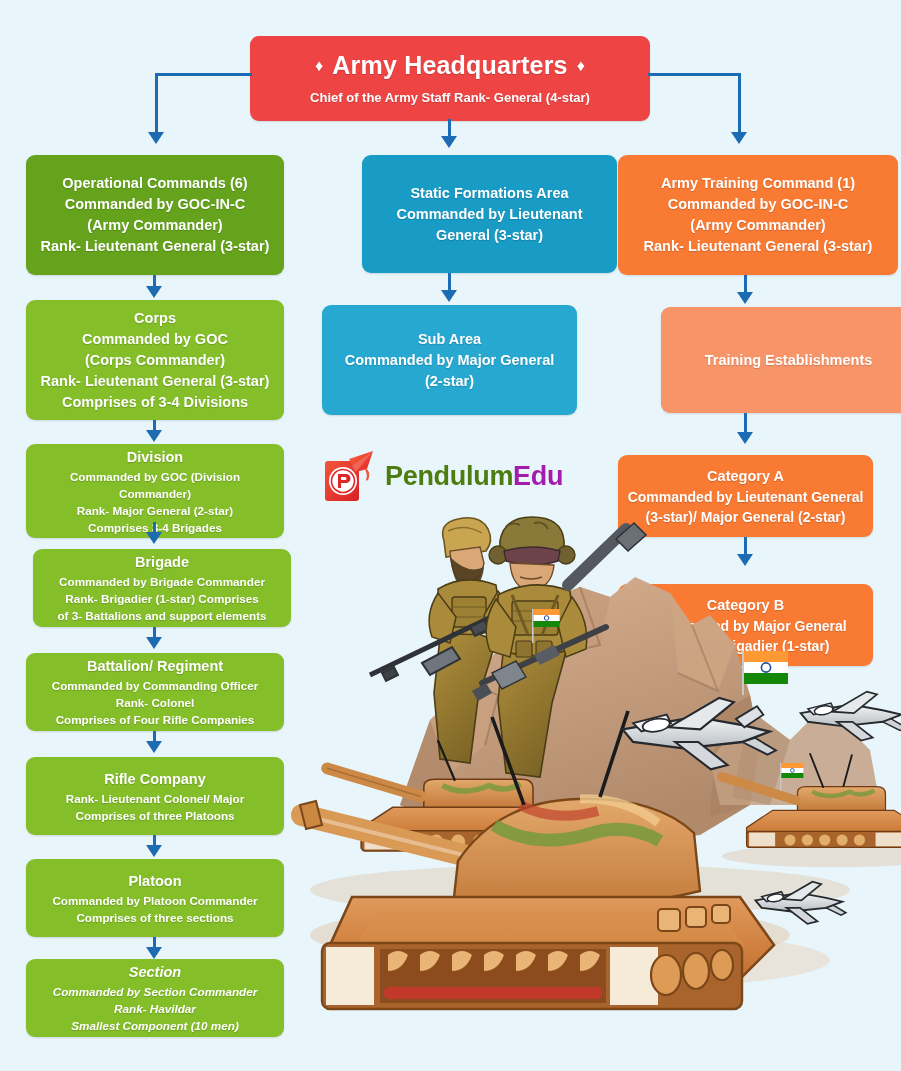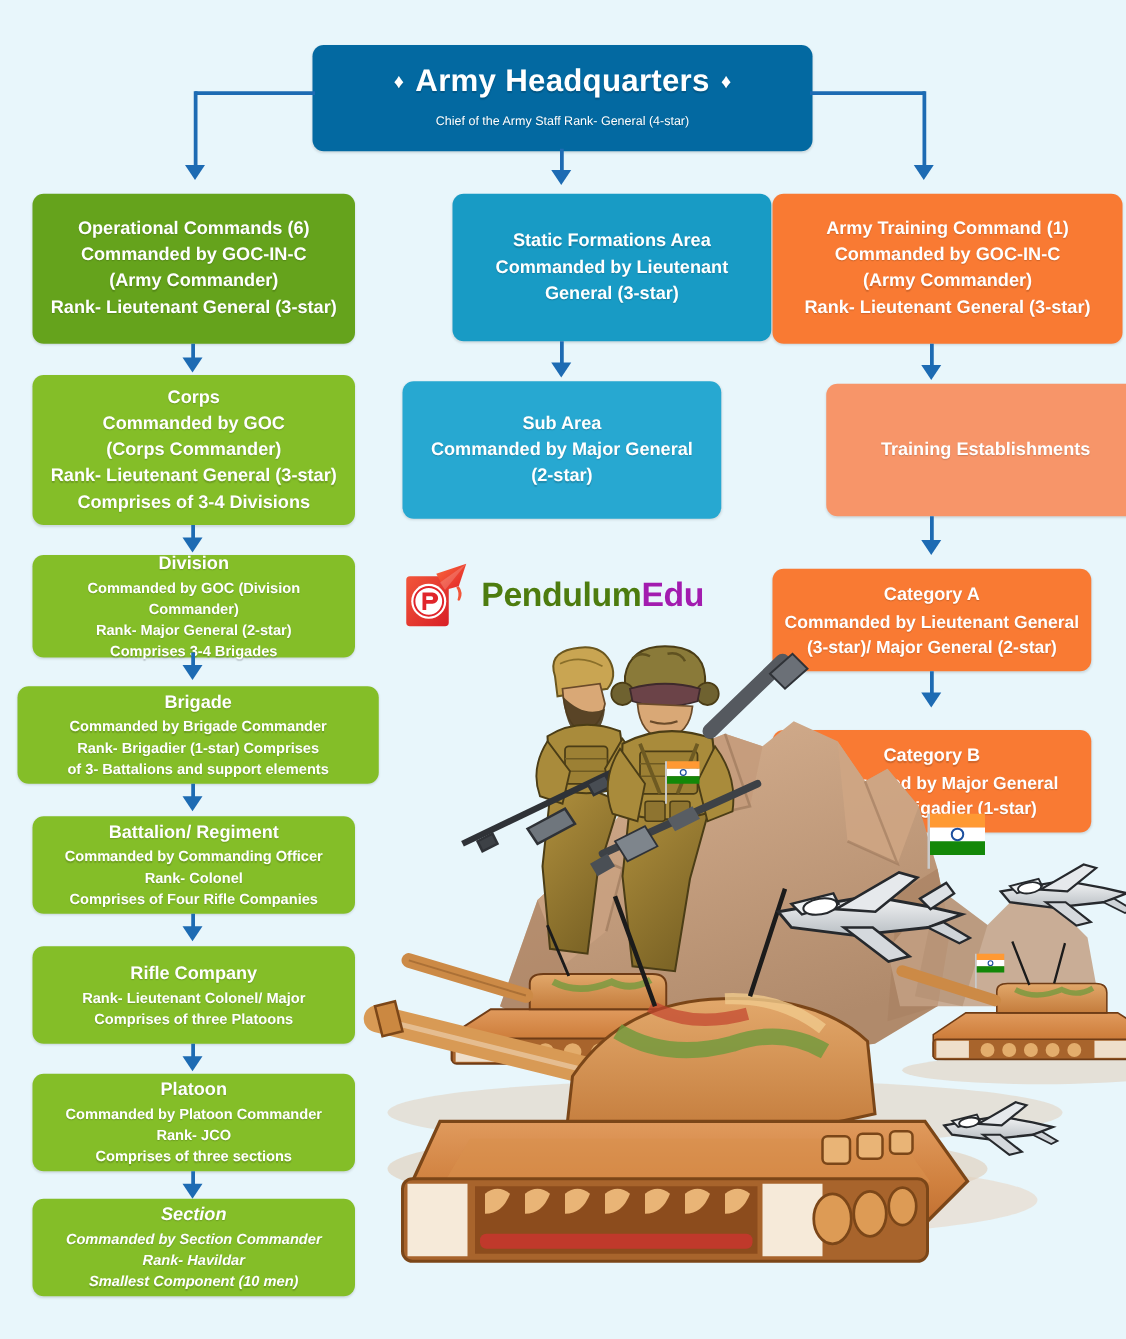--- a/index.html
+++ b/index.html
@@ -20,32 +20,32 @@
     display: flex;
     flex-direction: column;
     align-items: center;
     justify-content: center;
     text-shadow: 0 1px 1px rgba(0,0,0,.18);
     box-shadow: 0 1px 2px rgba(0,0,0,.12);
     padding: 4px 8px;
   }
   .node .ln { display: block; width: 100%; }
 
-  .hdr       { background: #0369a1; }
+  .hdr       { background: #ef4444; }
   .green-dk  { background: #65a31c; }
   .green-lt  { background: #84be28; }
   .blue-md   { background: #189bc5; }
   .blue-lt   { background: #27a8d1; }
   .orange-dk { background: #f97a33; }
   .orange-lt { background: #f79569; }
 
   
   .hdr .h1 { font-size: 25px; font-weight: bold; letter-spacing: .2px; line-height: 30px; }
   .hdr .h1 .dia { font-size: 16px; position: relative; top: -3px; padding: 0 9px; }
-  .hdr .h2 { font-size: 10px; font-weight: normal; line-height: 20px; margin-top: 4px; }
+  .hdr .h2 { font-size: 13px; font-weight: bold; line-height: 20px; margin-top: 4px; }
   .s16 { font-size: 14.5px; line-height: 21px; font-weight: bold; }
   .s13 { font-size: 11.7px; line-height: 17px; font-weight: bold; }
   .s14b{ font-size: 14px;   line-height: 20px; font-weight: bold; }
 
   
   .conn { position: absolute; background: #1d6bb3; }
   .vline { width: 3px; }
   .hline { height: 3px; }
   .arrow {
     position: absolute;
@@ -101,30 +101,30 @@
   <div class="node green-lt" style="left:26px; top:300px; width:258px; height:120px;">
     <span class="ln s16">Corps</span>
     <span class="ln s16">Commanded by GOC</span>
     <span class="ln s16">(Corps Commander)</span>
     <span class="ln s16">Rank- Lieutenant General (3-star)</span>
     <span class="ln s16">Comprises of 3-4 Divisions</span>
   </div>
   <div class="conn vline" style="left:153px; top:420px; height:12px;"></div>
   <div class="arrow" style="left:146px; top:430px;"></div>
 
-  <div class="node green-lt" style="left:26px; top:444px; width:258px; height:82px;">
+  <div class="node green-lt" style="left:26px; top:444px; width:258px; height:94px;">
     <span class="ln s16">Division</span>
     <span class="ln s13">Commanded by GOC (Division Commander)</span>
     <span class="ln s13">Rank- Major General (2-star)</span>
     <span class="ln s13">Comprises 3-4 Brigades</span>
   </div>
   <div class="conn vline" style="left:153px; top:522px; height:12px;"></div>
   <div class="arrow" style="left:146px; top:532px;"></div>
 
-  <div class="node green-lt" style="left:14px; top:549px; width:289px; height:78px;align-items:center;">
+  <div class="node green-lt" style="left:33px; top:549px; width:258px; height:78px;align-items:center;">
     <span class="ln s16">Brigade</span>
     <span class="ln s13">Commanded by Brigade Commander</span>
     <span class="ln s13">Rank- Brigadier (1-star) Comprises</span>
     <span class="ln s13">of 3- Battalions and support elements</span>
   </div>
   <div class="conn vline" style="left:153px; top:627px; height:12px;"></div>
   <div class="arrow" style="left:146px; top:637px;"></div>
 
   <div class="node green-lt" style="left:26px; top:653px; width:258px; height:78px;">
     <span class="ln s16">Battalion/ Regiment</span>
@@ -139,21 +139,20 @@
     <span class="ln s16">Rifle Company</span>
     <span class="ln s13">Rank- Lieutenant Colonel/ Major</span>
     <span class="ln s13">Comprises of three Platoons</span>
   </div>
   <div class="conn vline" style="left:153px; top:835px; height:12px;"></div>
   <div class="arrow" style="left:146px; top:845px;"></div>
 
   <div class="node green-lt" style="left:26px; top:859px; width:258px; height:78px;">
     <span class="ln s16">Platoon</span>
     <span class="ln s13">Commanded by Platoon Commander</span>
-    <span class="ln s13">Rank- JCO</span>
     <span class="ln s13">Comprises of three sections</span>
   </div>
   <div class="conn vline" style="left:153px; top:937px; height:12px;"></div>
   <div class="arrow" style="left:146px; top:947px;"></div>
 
   <div class="node green-lt" style="left:26px; top:959px; width:258px; height:78px;font-style:italic;">
     <span class="ln s16">Section</span>
     <span class="ln s13">Commanded by Section Commander</span>
     <span class="ln s13">Rank- Havildar</span>
     <span class="ln s13">Smallest Component (10 men)</span>

